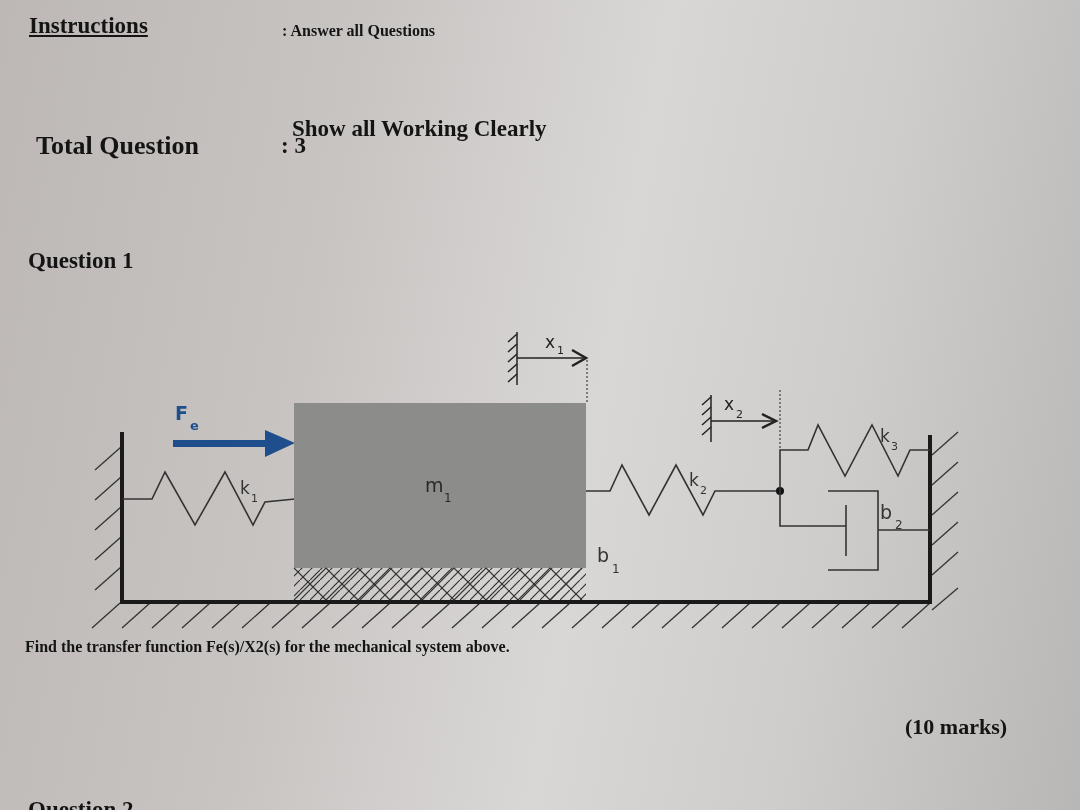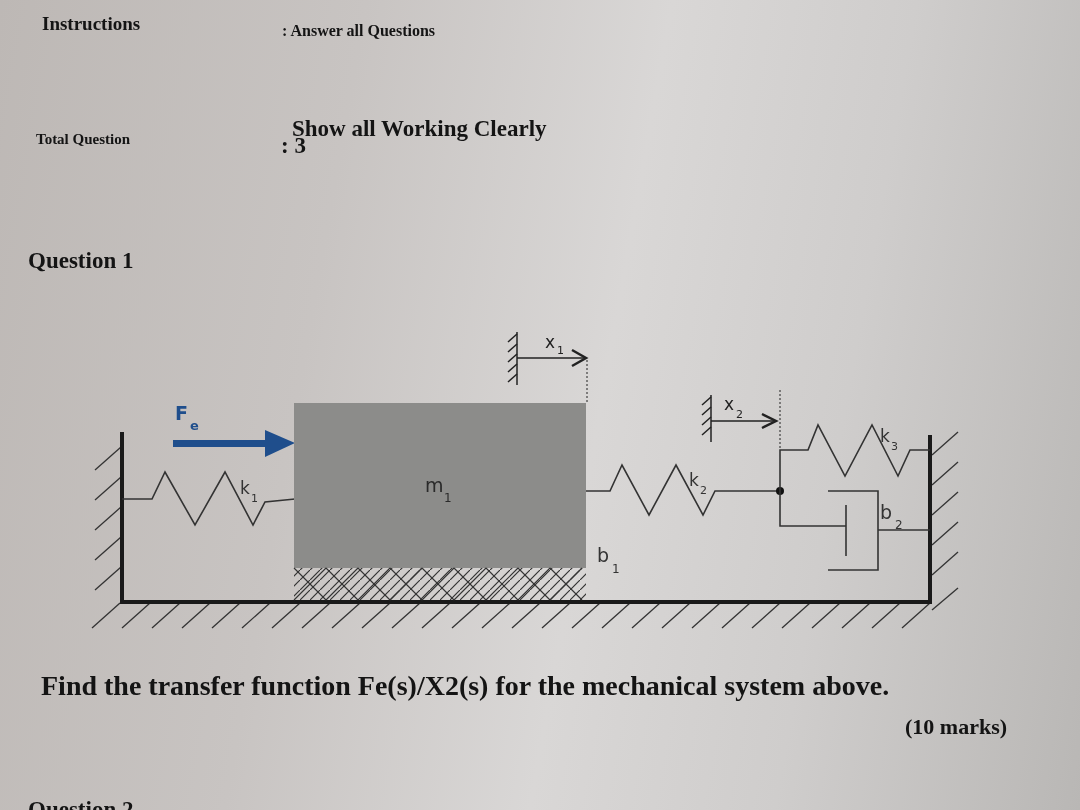--- a/index.html
+++ b/index.html
@@ -8,24 +8,24 @@
     background: linear-gradient(100deg, #bdb8b5 0%, #c8c4c2 30%, #d9d7d6 55%, #cfcdcc 75%, #b9b7b5 100%);
     font-family: "Liberation Serif", "DejaVu Serif", serif;
     color:#141414;
   }
   .t { position:absolute; font-weight:bold; white-space:nowrap; }
   #diagram { position:absolute; left:0; top:0; width:1080px; height:810px; }
 </style>
 </head>
 <body>
 
-<div class="t" style="left:42px;top:13px;font-size:19px;">Instructions</div>
+<div class="t" style="left:29px;top:13px;font-size:23px;text-decoration:underline;">Instructions</div>
 <div class="t" style="left:282px;top:22px;font-size:16px;">: Answer all Questions</div>
 <div class="t" style="left:292px;top:80px;font-size:23px;margin-top:36px;">Show all Working Clearly</div>
-<div class="t" style="left:36px;top:131px;font-size:15px;">Total Question</div>
+<div class="t" style="left:36px;top:131px;font-size:26px;">Total Question</div>
 <div class="t" style="left:281px;top:133px;font-size:23px;">: 3</div>
 
 <div class="t" style="left:28px;top:248px;font-size:23px;">Question 1</div>
 
 <svg id="diagram" viewBox="0 0 1080 810">
   <defs>
     <pattern id="hatch" width="10" height="10" patternUnits="userSpaceOnUse">
       <path d="M0,10 L10,0" stroke="#333" stroke-width="1.2"></path>
     </pattern>
   </defs>
@@ -158,16 +158,16 @@
   <g fill="none" stroke="#333" stroke-width="1.6">
     <polyline points="780,491 780,526 846,526"></polyline>
     <line x1="846" y1="505" x2="846" y2="556"></line>
     <polyline points="828,491 878,491 878,570 828,570"></polyline>
     <line x1="878" y1="530" x2="930" y2="530"></line>
   </g>
   <text x="880" y="519" font-family="DejaVu Sans, sans-serif" font-size="19" fill="#333">b</text>
   <text x="895" y="529" font-family="DejaVu Sans, sans-serif" font-size="12" fill="#333">2</text>
 </svg>
 
-<div class="t" style="left:25px;top:670px;font-size:28px;margin-left:16px;">Find the transfer function Fe(s)/X2(s) for the mechanical system above.</div>
+<div class="t" style="left:25px;top:638px;font-size:16px;">Find the transfer function Fe(s)/X2(s) for the mechanical system above.</div>
 <div class="t" style="left:905px;top:714px;font-size:22px;text-align:right;">(10 marks)</div>
 
 <div class="t" style="left:28px;top:797px;font-size:23px;">Question 2</div>
 
 </body></html>

